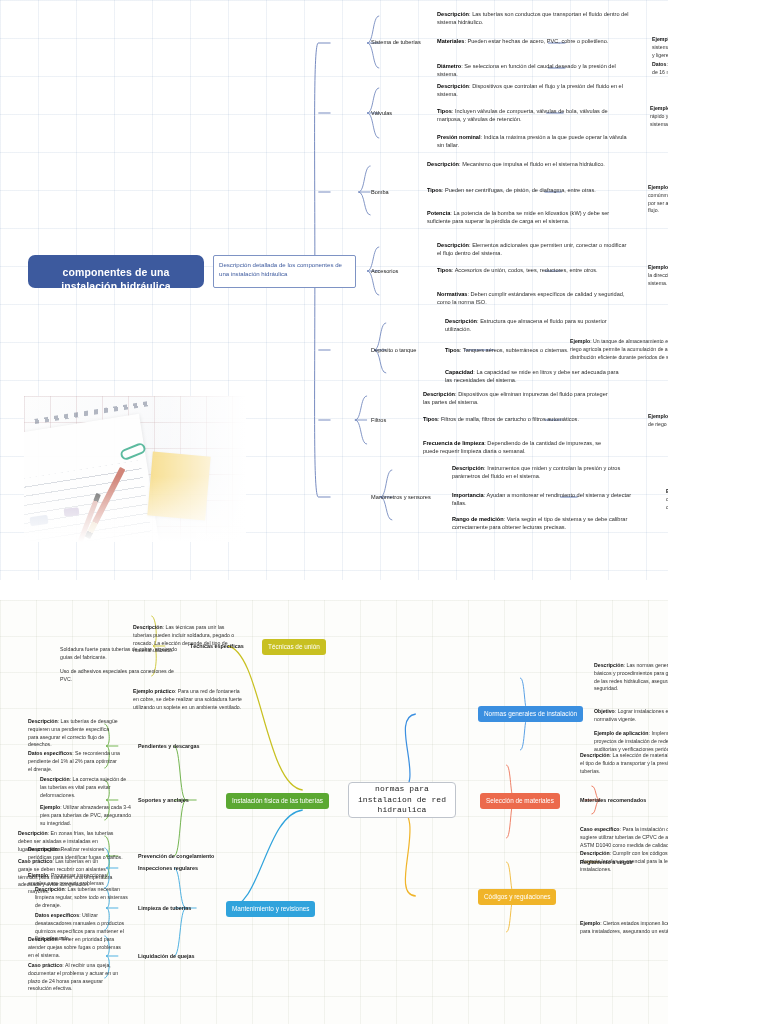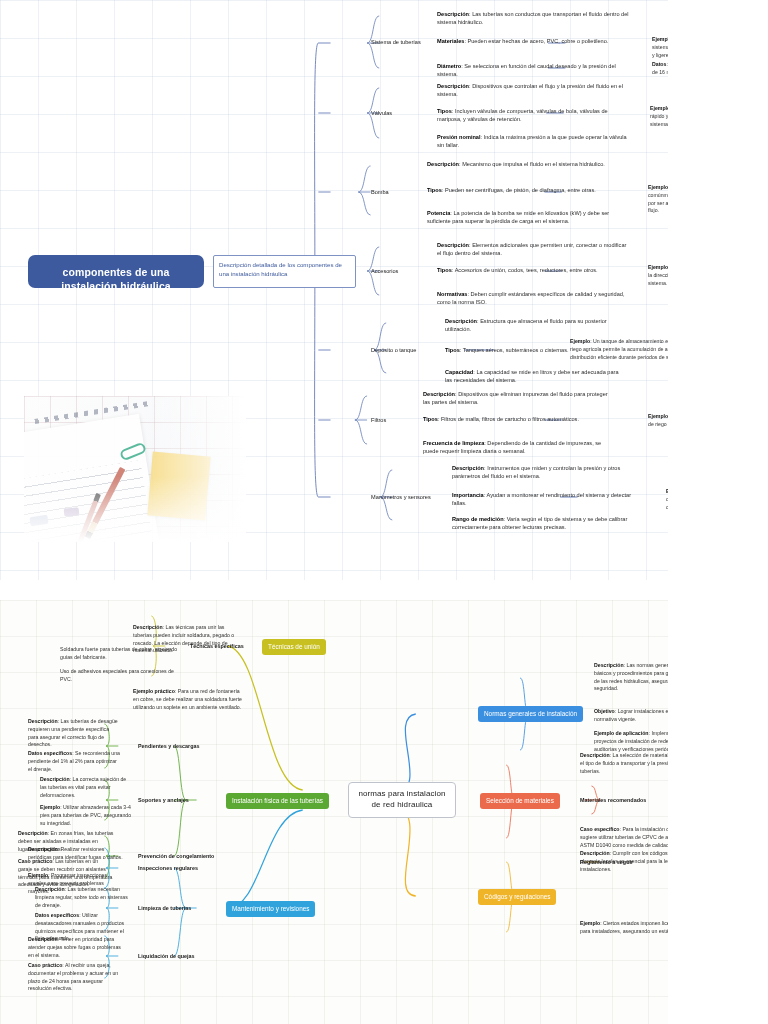--- a/index.html
+++ b/index.html
@@ -39,21 +39,21 @@
     position:absolute;
     background:#3d5a9e; color:#fff;
     border-radius:7px;
     text-align:center;
     font-size:10.5px; font-weight:700; line-height:1.35;
     padding:10px 8px;
     letter-spacing:.1px;
   }
   .root.plain {
     background:#ffffff; color:#1c1c1c; border:1px solid #bfc4cc;
-    font-weight:400; border-radius:4px;
+    font-weight:400; border-radius:4px;font-family:Liberation Mono, monospace;
   }
   .desc-box {
     position:absolute;
     background:#ffffff; border:1px solid #7e93c4;
     color:#3d5a9e; font-size:6.1px; line-height:1.5;
     padding:4px 5px; border-radius:2px;
   }
 
   .branch {
     position:absolute;

